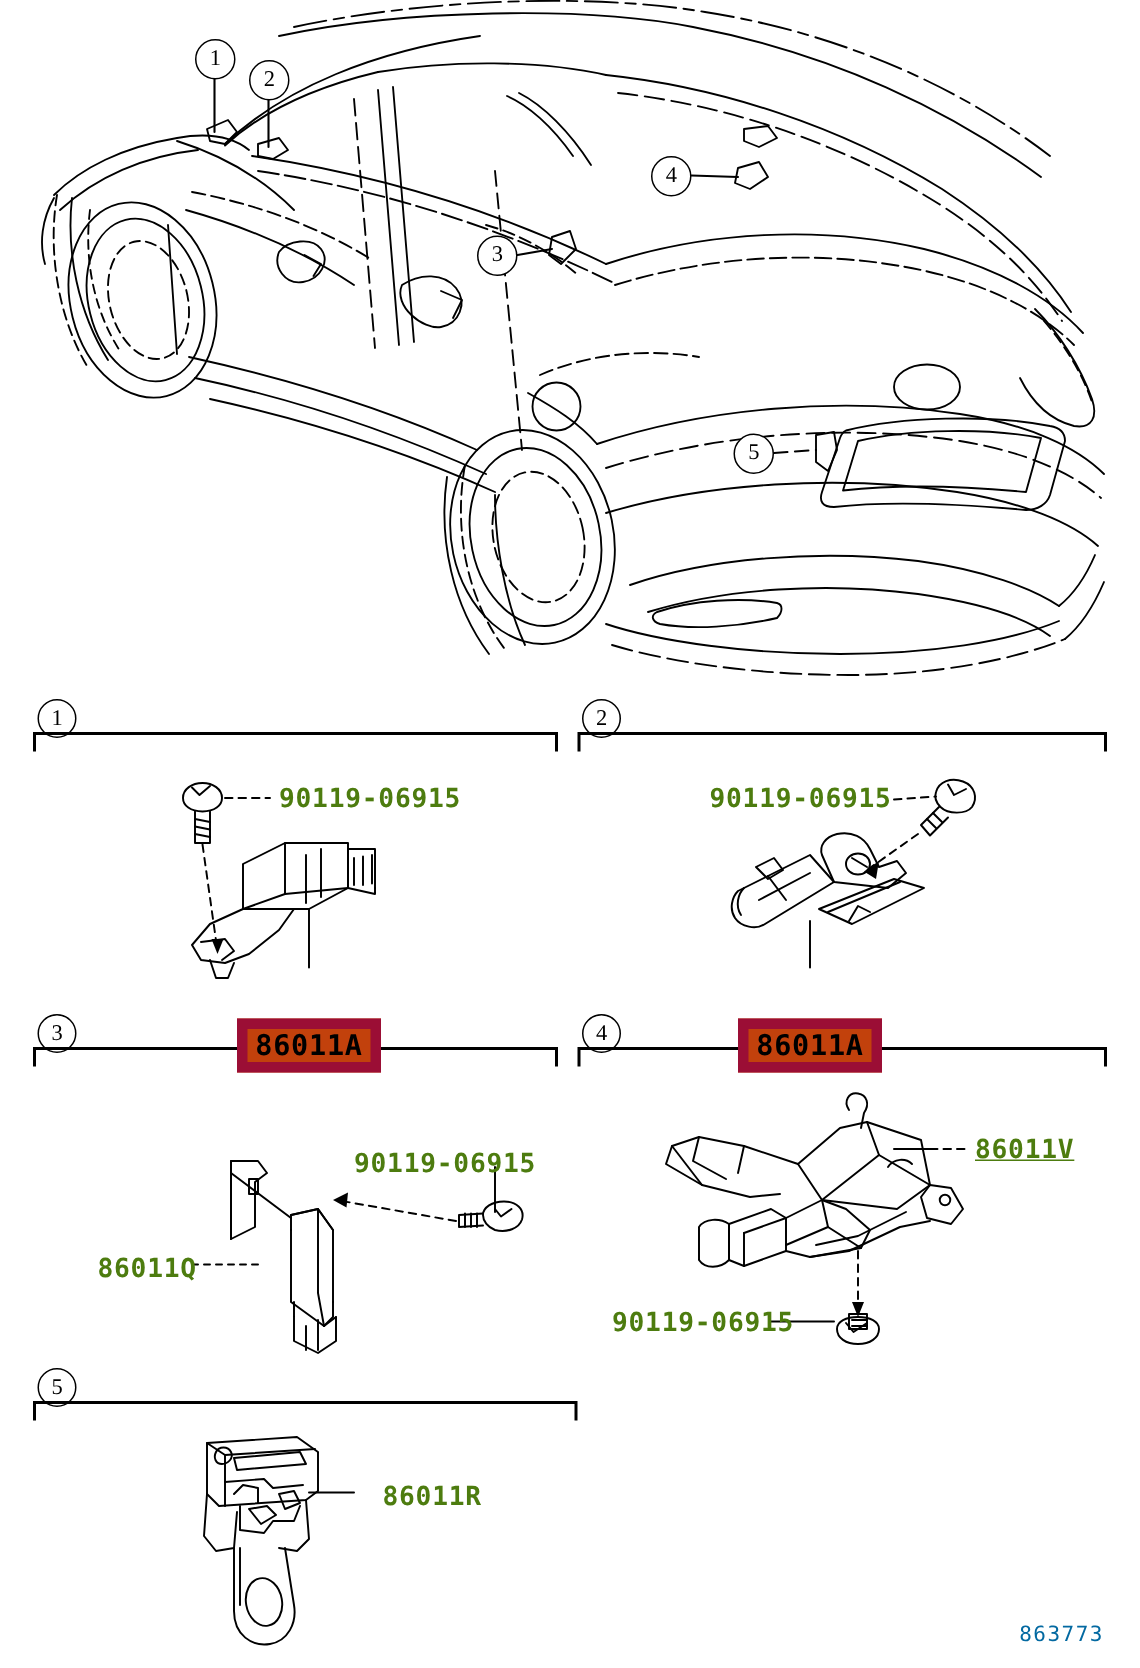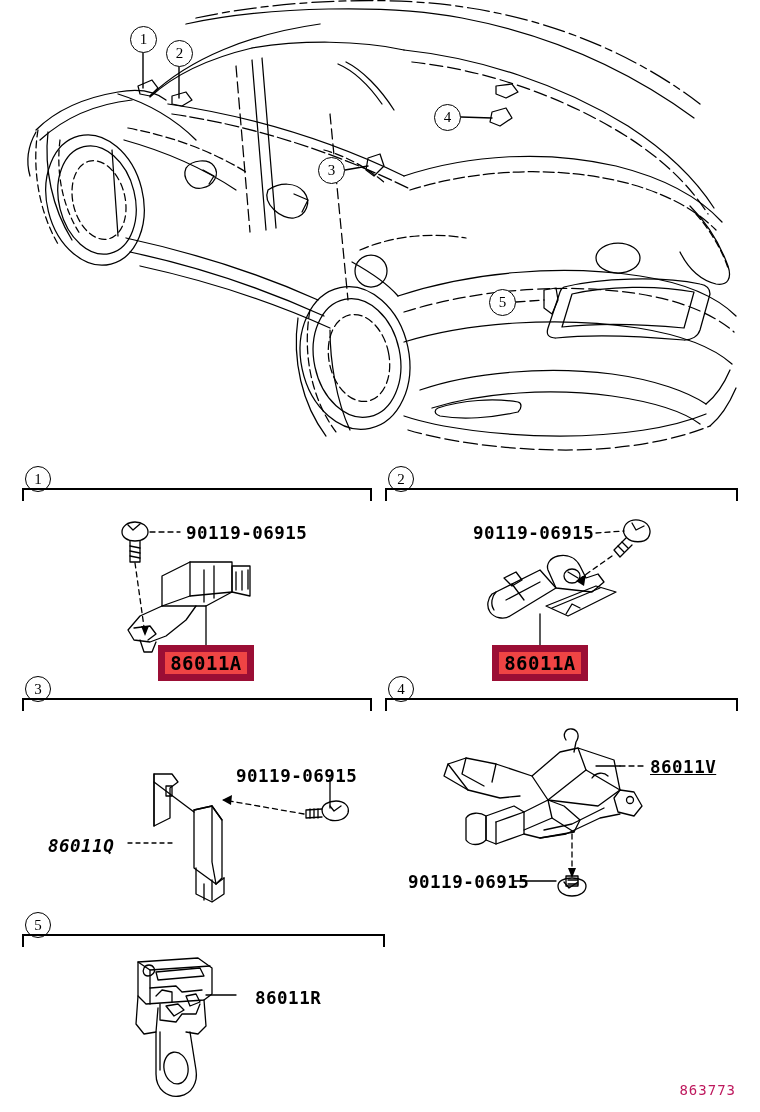--- a/index.html
+++ b/index.html
@@ -90,48 +90,49 @@
     z-index: 5;
   }
   
   .part-label {
     position: absolute;
     font-family: "DejaVu Sans Mono", monospace;
     font-weight: bold;
     font-size: 17.5px;
     letter-spacing: 0.5px;
     white-space: nowrap;
-    color: #000000;
+    color: #4d7c0f;
   }
   .highlight-box {
     position: absolute;
     border: 7px solid #9B0E35;
-    background: #ef4444;
+    background: #c2410c;
     box-sizing: border-box;
     display: flex;
     align-items: center;
     justify-content: center;
     z-index: 6;
+    margin-top: 34px;
   }
   .highlight-box .hl-text {
     font-family: "DejaVu Sans Mono", monospace;
     font-weight: bold;
     font-size: 19px;
     letter-spacing: 0.5px;
     color: #000;
     white-space: nowrap;
   }
   #sheet-ref {
     position: absolute;
     right: 24px;
     bottom: 14px;
     font-family: "DejaVu Sans Mono", monospace;
     font-size: 14px;
     letter-spacing: 1px;
-    color: #be185d;
+    color: #0369a1;
   }
 </style>
 </head>
 <body>
 
 <div id="sheet">
 
   <svg id="vehicle-illustration" viewBox="0 0 760 460">
     <g fill="none" stroke="#000" stroke-width="1.25" stroke-linecap="round" stroke-linejoin="round">
 
@@ -389,21 +390,21 @@
       <path d="M166 786 L 172 786 L 172 796 L 166 796 Z"></path>
       <path d="M154 782 L 194 812"></path>
 
       <path d="M128 843 L 176 843" stroke-dasharray="4 4"></path>
     </g>
   </svg>
 
   <div class="part-label" style="left:236px; top:766px;">
     <span>90119-06915</span>
   </div>
-  <div class="part-label" style="left:48px; top:836px;font-style:italic;">
+  <div class="part-label" style="left:65px; top:836px;">
     <span>86011Q</span>
   </div>
 
   <div class="group-marker" style="left:388px; top:676px;">
     <span>4</span>
   </div>
   <div class="bracket" style="left:385px; top:698px; width:353px;">
     <span class="tick left"></span>
     <span class="tick right"></span>
   </div>

